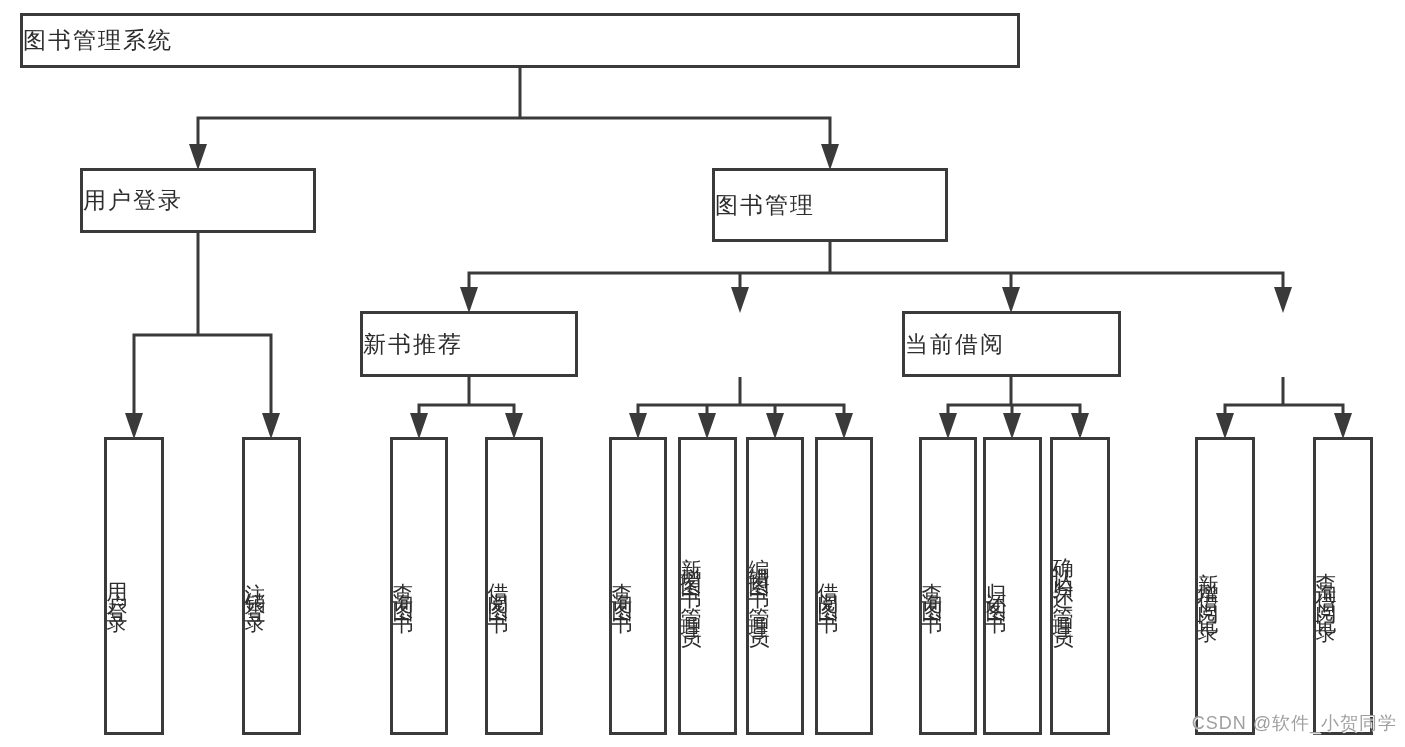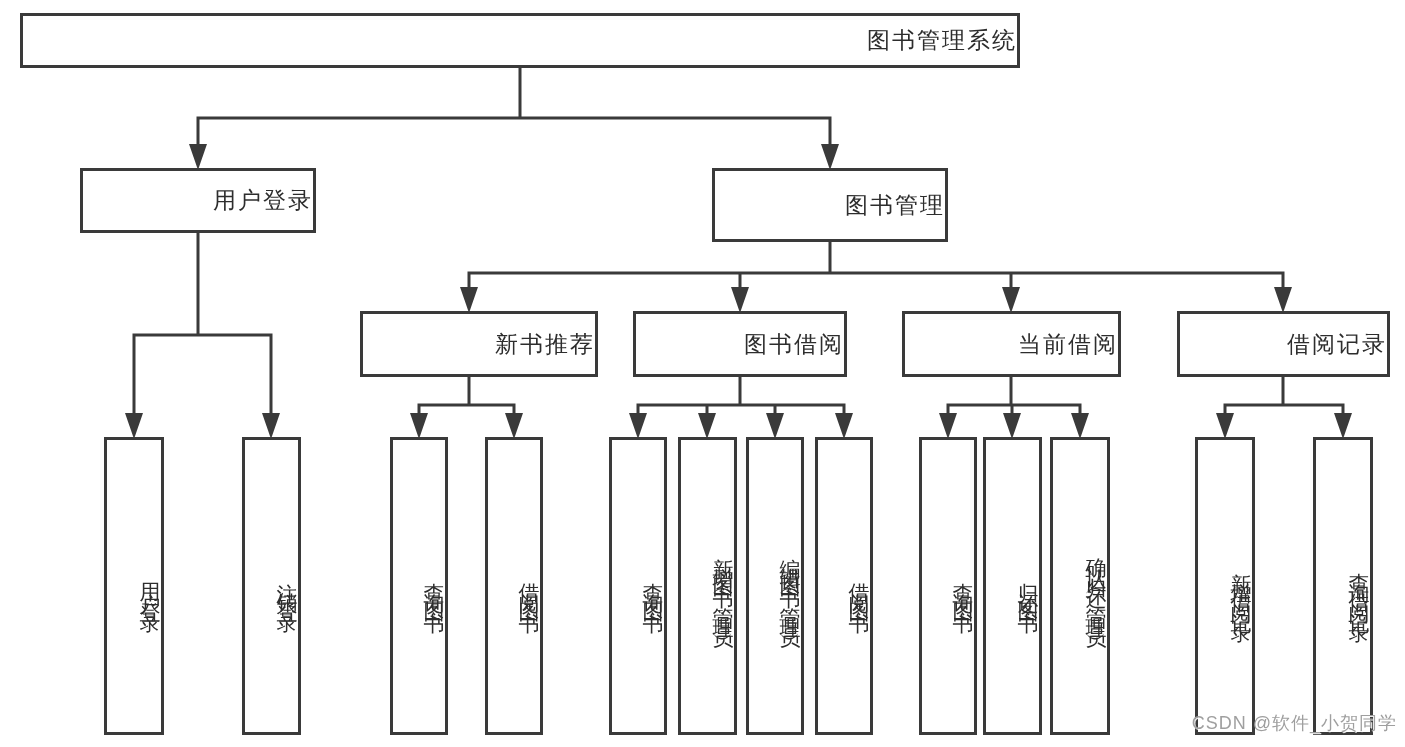--- a/index.html
+++ b/index.html
@@ -3,21 +3,21 @@
 <meta charset="utf-8">
 <style>
   html,body{margin:0;padding:0;background:#ffffff;}
   .canvas{
     position:relative;width:1405px;height:747px;background:#ffffff;
     font-family:"Liberation Sans",sans-serif;overflow:hidden;
   }
   .connectors{position:absolute;left:0;top:0;z-index:1;}
   .node{
     position:absolute;box-sizing:border-box;background:#ffffff;
-    border:3px solid #3a3a3a;display:flex;align-items:center;justify-content:flex-end;
+    border:3px solid #3a3a3a;display:flex;align-items:center;justify-content:flex-start;
     color:#2d2d2d;z-index:2;
   }
   .node .lbl{font-size:23px;letter-spacing:2px;white-space:nowrap;}
   .leaf .lbl{
     writing-mode:vertical-rl;text-orientation:mixed;
     font-size:21px;letter-spacing:10px;line-height:1;white-space:nowrap;
   }
   .watermark{
     position:absolute;z-index:3;right:8px;top:711px;
     font-size:18px;letter-spacing:1px;color:#9f9f9f;
@@ -67,31 +67,25 @@
     <span class="lbl">图书管理系统</span>
   </div>
 
   <div class="node" style="left:80px;top:168px;width:236px;height:65px">
     <span class="lbl">用户登录</span>
   </div>
   <div class="node" style="left:712px;top:168px;width:236px;height:74px">
     <span class="lbl">图书管理</span>
   </div>
 
-  <div class="node" style="left:360px;top:311px;width:238px;height:66px">
+  <div class="node" style="left:360px;top:311px;width:218px;height:66px">
     <span class="lbl">新书推荐</span>
-  </div>
-  <div class="node" style="left:633px;top:311px;width:214px;height:66px">
-    <span class="lbl">图书借阅</span>
   </div>
   <div class="node" style="left:902px;top:311px;width:219px;height:66px">
     <span class="lbl">当前借阅</span>
-  </div>
-  <div class="node" style="left:1177px;top:311px;width:213px;height:66px">
-    <span class="lbl">借阅记录</span>
   </div>
 
   <div class="node leaf" style="left:104px;top:437px;width:60px;height:298px">
     <span class="lbl">用户登录</span>
   </div>
   <div class="node leaf" style="left:242px;top:437px;width:59px;height:298px">
     <span class="lbl">注销登录</span>
   </div>
   <div class="node leaf" style="left:390px;top:437px;width:58px;height:298px">
     <span class="lbl">查询图书</span>

